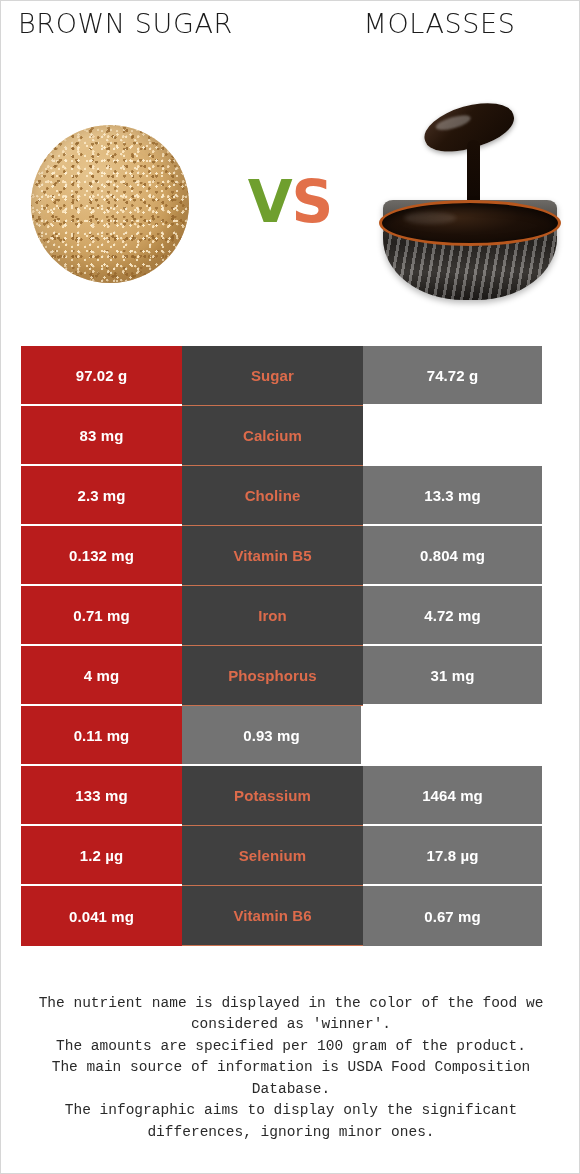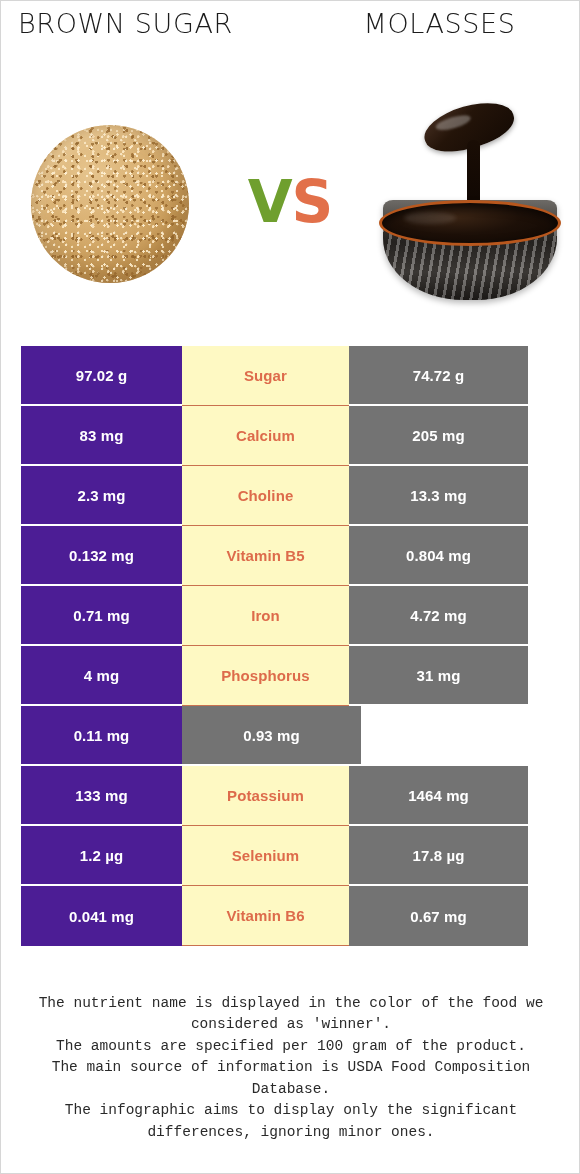--- a/index.html
+++ b/index.html
@@ -218,28 +218,28 @@
     display: flex;
     align-items: center;
     justify-content: center;
     font-size: 15px;
     font-weight: 600;
     letter-spacing: .1px;
   }
 
   .cell-left {
     width: 161px;
-    background: #4c1d95;
+    background: #b91c1c;
     color: #ffffff;
     border-bottom: 2px solid #ffffff;
   }
 
   .cell-mid {
-    width: 167px;
-    background: #fef9c3;
+    width: 181px;
+    background: #404040;
     color: #dd6b4b;
     border-bottom: 1px solid #c9714f;
     font-weight: 700;
   }
 
   .cell-right {
     width: 179px;
     background: #737373;
     color: #ffffff;
     border-bottom: 2px solid #ffffff;
@@ -297,21 +297,20 @@
 
   <div class="row">
     <div class="cell cell-left">97.02 g</div>
     <div class="cell cell-mid">Sugar</div>
     <div class="cell cell-right">74.72 g</div>
   </div>
 
   <div class="row">
     <div class="cell cell-left">83 mg</div>
     <div class="cell cell-mid">Calcium</div>
-    <div class="cell cell-right">205 mg</div>
   </div>
 
   <div class="row">
     <div class="cell cell-left">2.3 mg</div>
     <div class="cell cell-mid">Choline</div>
     <div class="cell cell-right">13.3 mg</div>
   </div>
 
   <div class="row">
     <div class="cell cell-left">0.132 mg</div>

